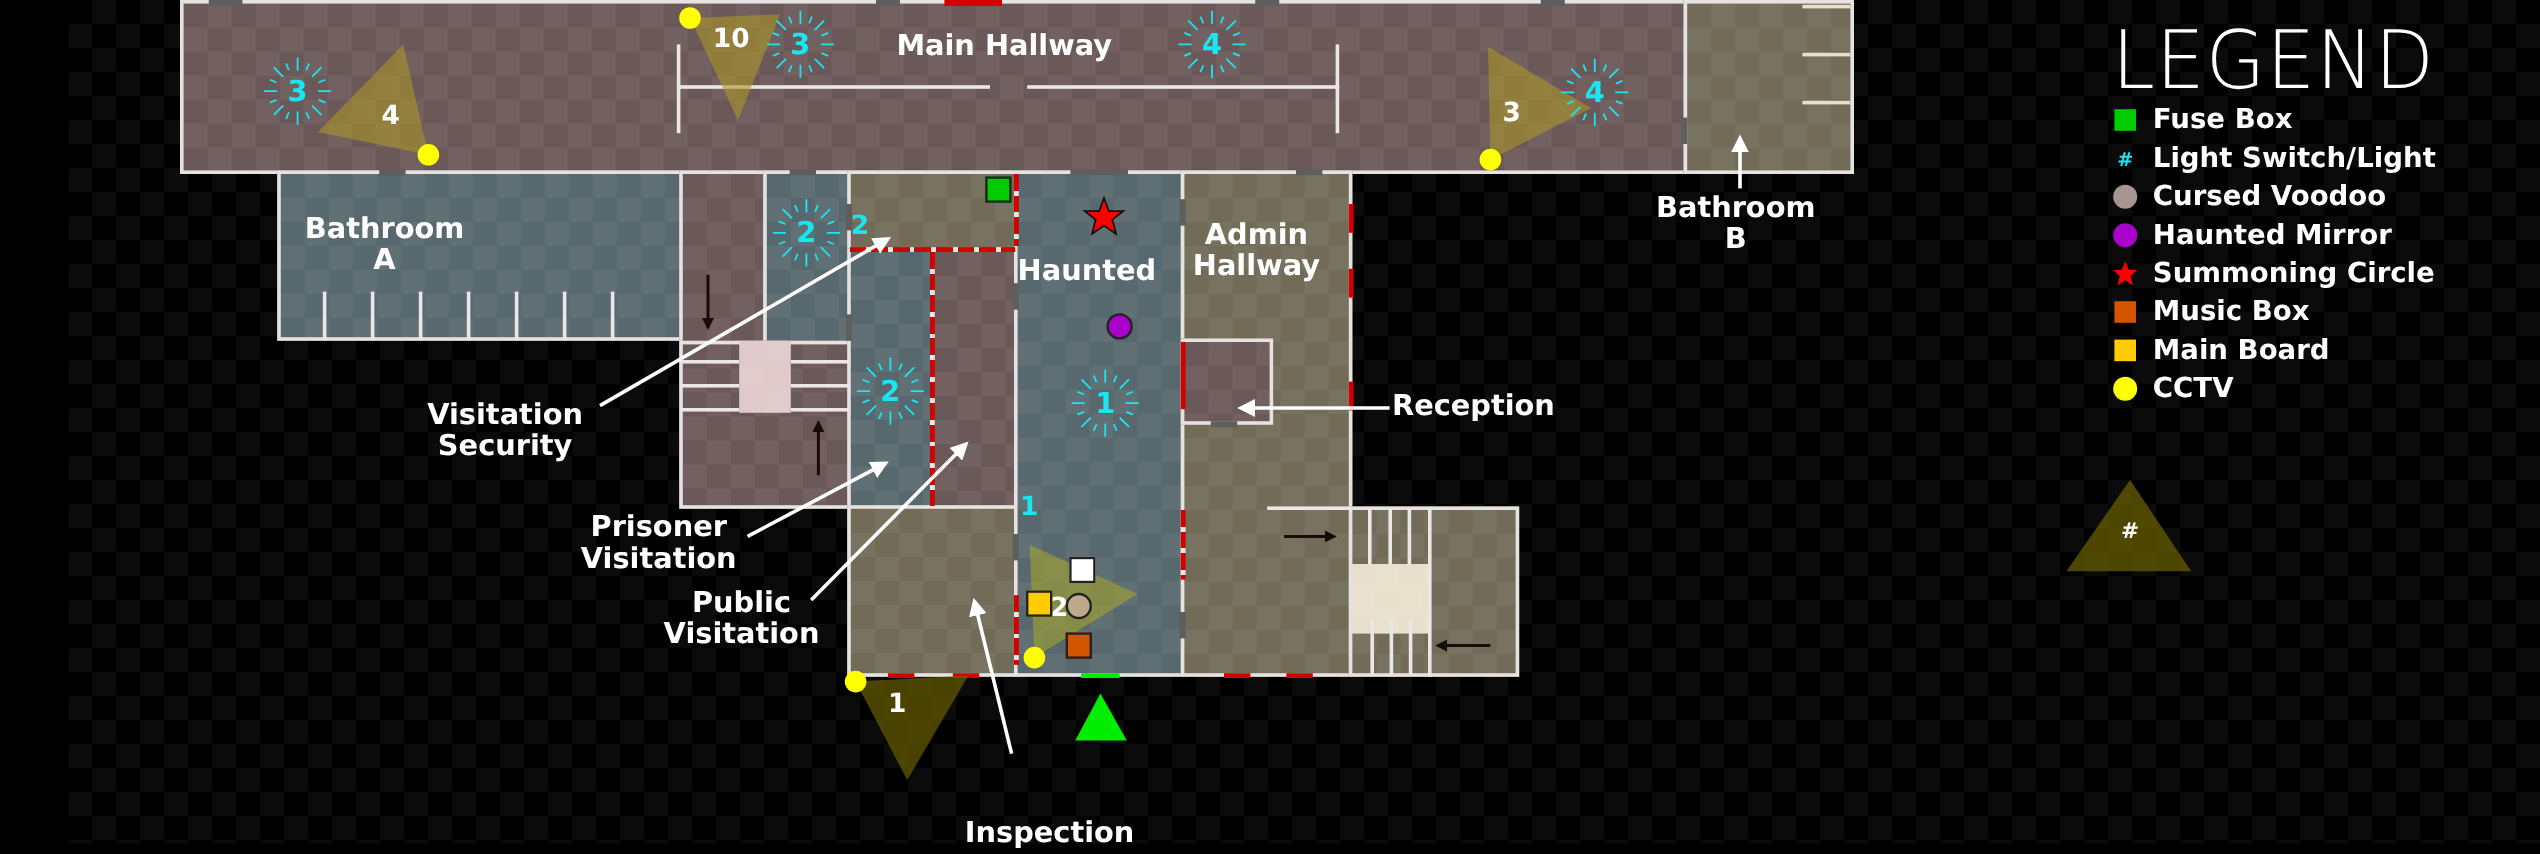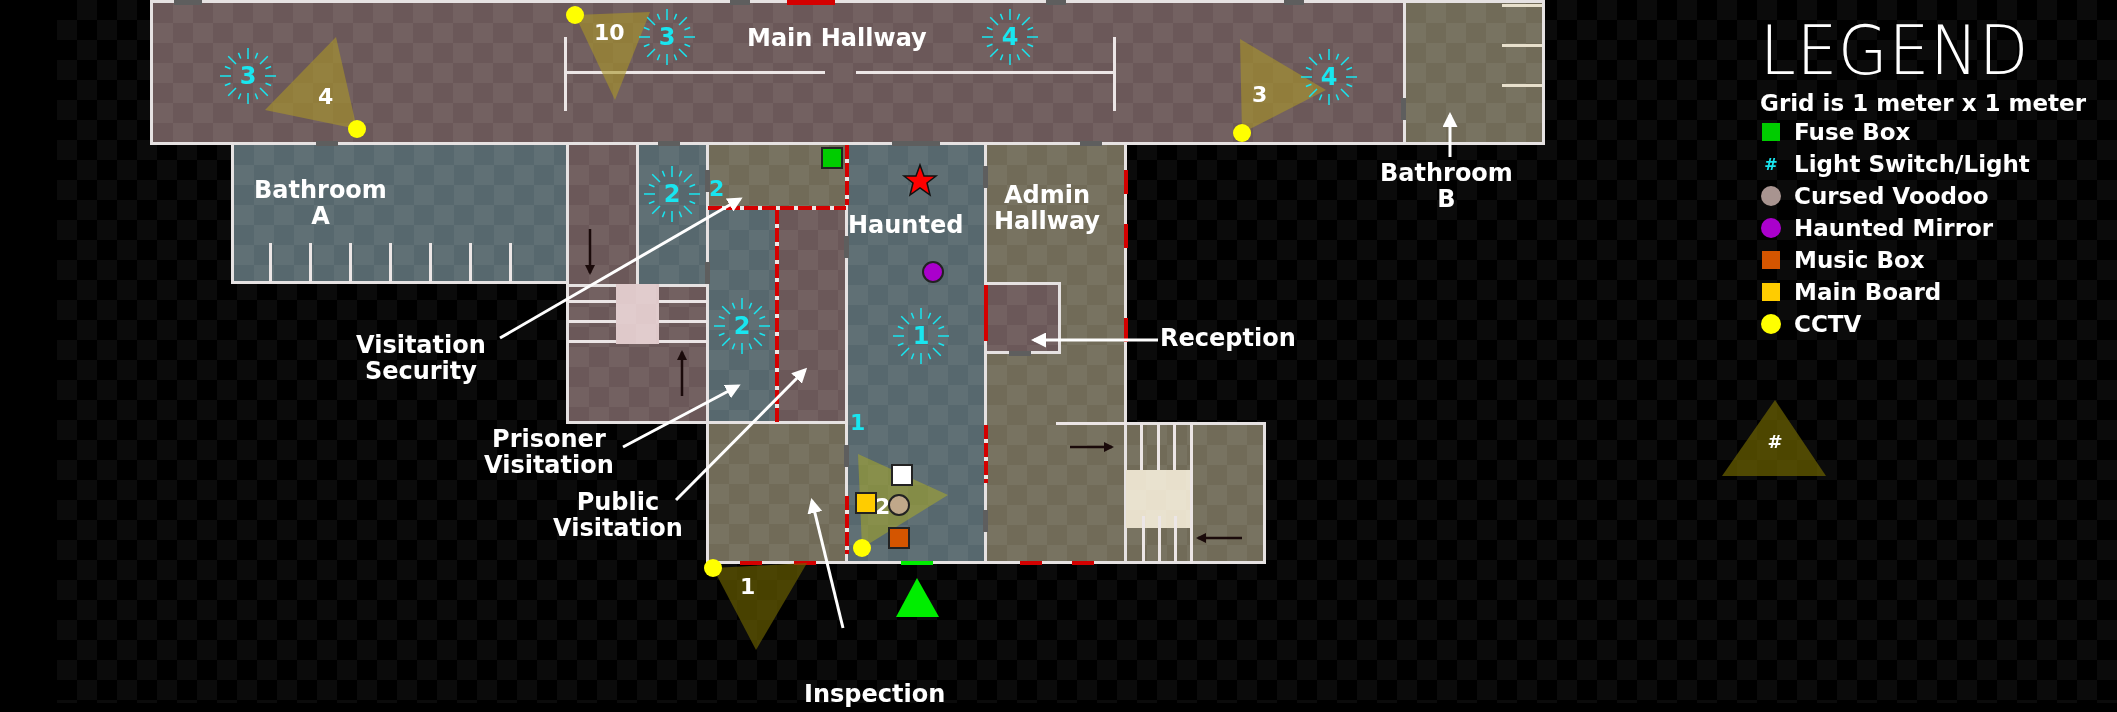--- a/index.html
+++ b/index.html
@@ -328,21 +328,20 @@
     <line x1="1450" y1="157" x2="1450" y2="115" stroke="#fff" stroke-width="3" marker-end="url(#ah)"></line>
 
     <line x1="590" y1="229" x2="590" y2="273" stroke="#1a0a0a" stroke-width="2.5" marker-end="url(#ahd)"></line>
     <line x1="682" y1="396" x2="682" y2="352" stroke="#1a0a0a" stroke-width="2.5" marker-end="url(#ahd)"></line>
     <line x1="1070" y1="447" x2="1112" y2="447" stroke="#1a0a0a" stroke-width="2.5" marker-end="url(#ahd)"></line>
     <line x1="1242" y1="538" x2="1198" y2="538" stroke="#1a0a0a" stroke-width="2.5" marker-end="url(#ahd)"></line>
   </svg>
 
   <div id="legend">
     <div id="legend-title">LEGEND</div>
-    <div id="legend-grid">Grid is 1 meter x 1 meter</div>
     <div id="legend-rows">
         <div class="lg-row">
           <div class="lg-sym">
             <div style="width:18px;height:18px;background:#00cc00;"></div>
           </div>
           <span>Fuse Box</span>
         </div>
         <div class="lg-row">
           <div class="lg-sym">
             <span style="color:#19e6f0;font-weight:bold;font-size:16px;">#</span>
@@ -353,20 +352,28 @@
           <div class="lg-sym">
             <div style="width:20px;height:20px;border-radius:50%;background:#a89490;"></div>
           </div>
           <span>Cursed Voodoo</span>
         </div>
         <div class="lg-row">
           <div class="lg-sym">
             <div style="width:20px;height:20px;border-radius:50%;background:#aa00cc;"></div>
           </div>
           <span>Haunted Mirror</span>
+        </div>
+        <div class="lg-row">
+          <div class="lg-sym">
+            <svg width="22" height="22">
+              <polygon points="11,1 14,8 21,8 15.5,13 17.5,21 11,16.5 4.5,21 6.5,13 1,8 8,8" fill="#ff0000"></polygon>
+            </svg>
+          </div>
+          <span>Summoning Circle</span>
         </div>
         <div class="lg-row">
           <div class="lg-sym">
             <div style="width:18px;height:18px;background:#d45500;"></div>
           </div>
           <span>Music Box</span>
         </div>
         <div class="lg-row">
           <div class="lg-sym">
             <div style="width:18px;height:18px;background:#ffcc00;"></div>

